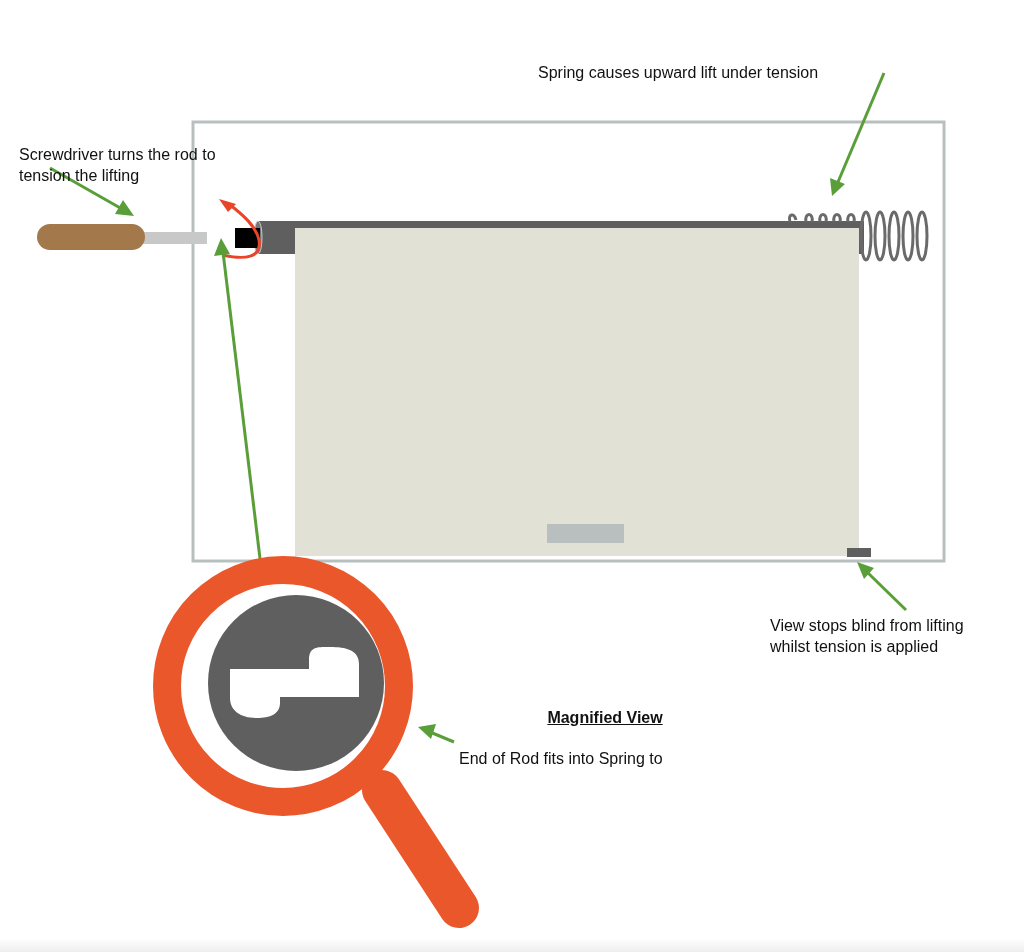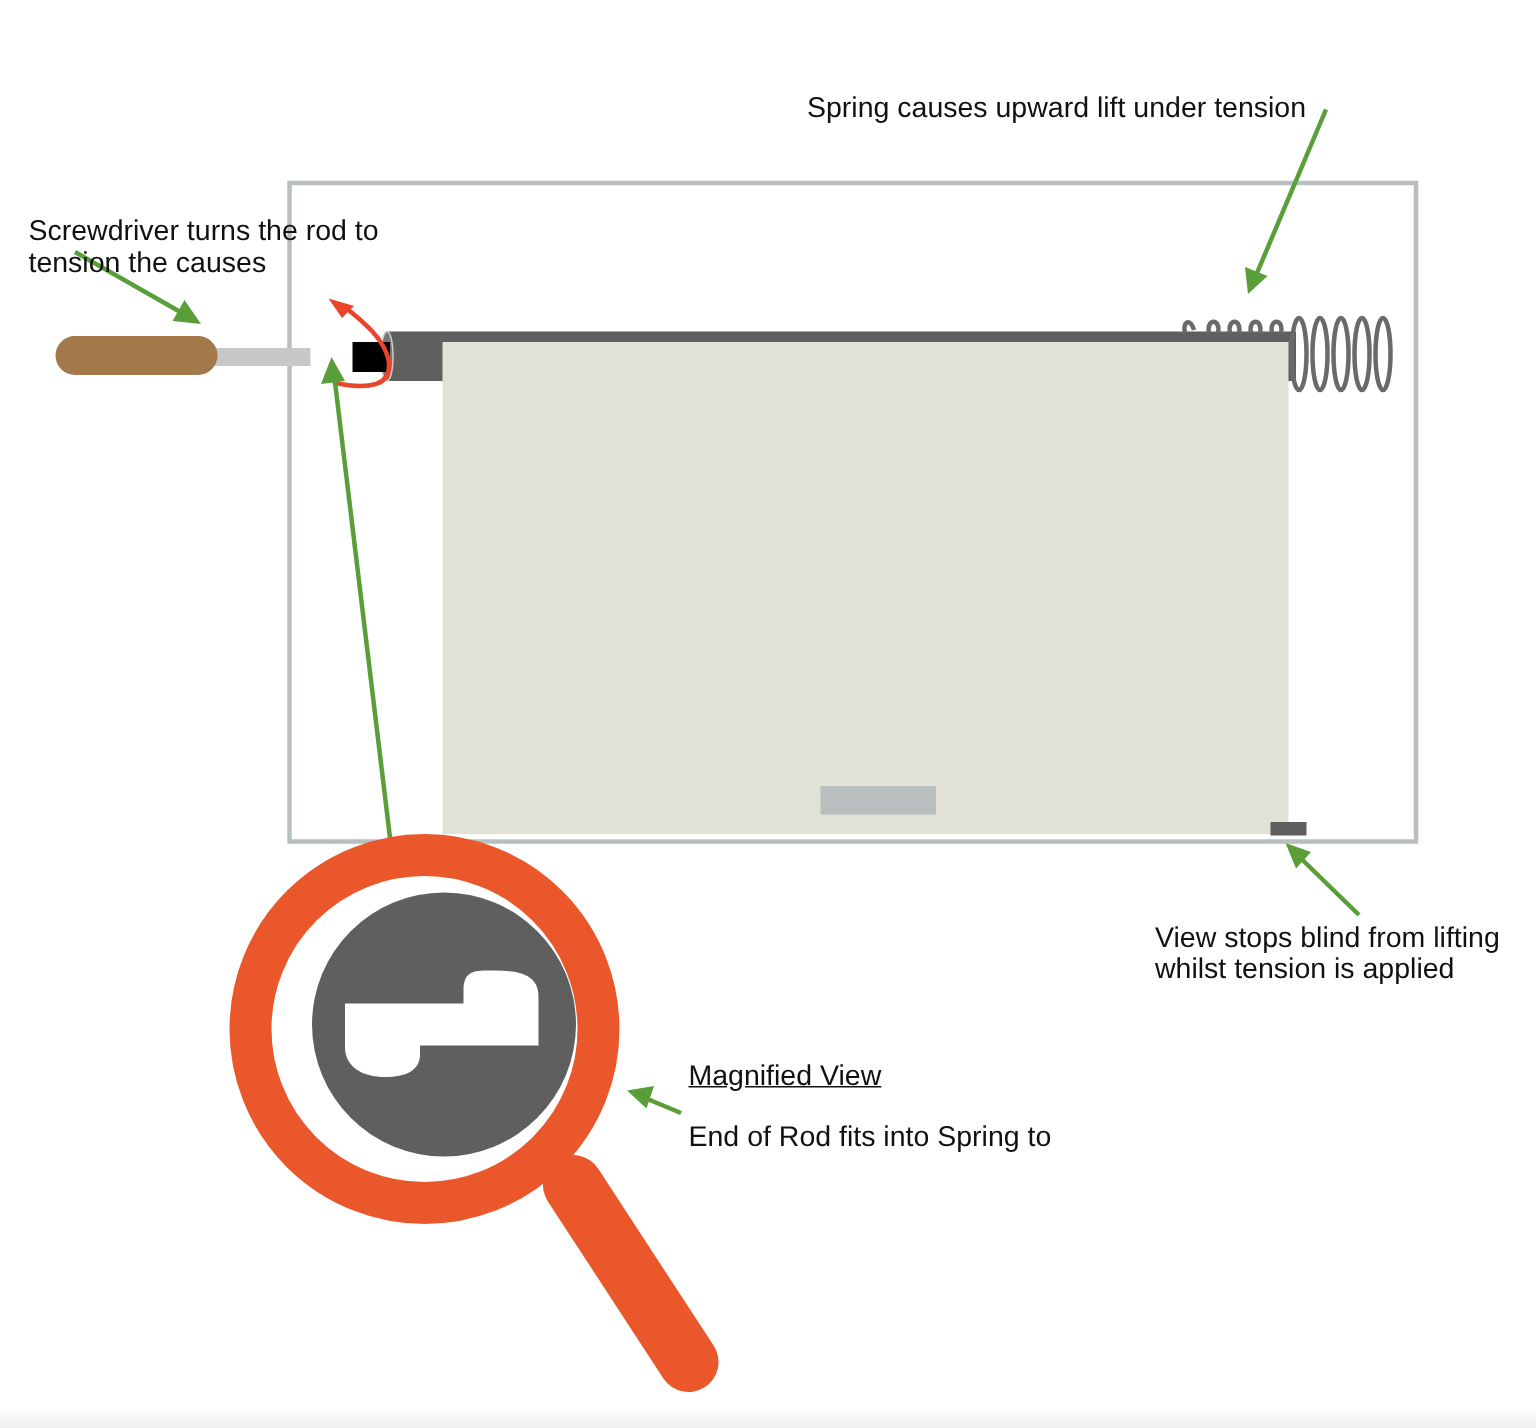--- a/index.html
+++ b/index.html
@@ -1,19 +1,19 @@
 <!DOCTYPE html>
 <html><head>
   <meta charset="utf-8">
   <style>
     html, body { margin: 0; padding: 0; background: #ffffff; }
     body { width: 1024px; height: 952px; position: relative; overflow: hidden;
            font-family: "Liberation Sans", sans-serif; color: #111; }
-    .label { position: absolute; font-size: 19px; line-height: 21px; color: #111; white-space: nowrap; }
-    .label-title { font-weight: normal; text-decoration: underline; }
+    .label { position: absolute; font-size: 16px; line-height: 21px; color: #111; white-space: nowrap; }
+    .label-title { font-weight: bold; text-decoration: underline; text-align: right; }
     svg.diagram { position: absolute; left: 0; top: 0; }
     .bottom-fade { position: absolute; left: 0; right: 0; bottom: 0; height: 14px;
                    background: linear-gradient(#ffffff, #eeeeee); }
   </style>
 </head>
 <body>
 
 <svg class="diagram" width="1024" height="952" viewBox="0 0 1024 952">
   <defs>
     <marker id="greenHead" markerWidth="10" markerHeight="10" refX="5" refY="5" orient="auto" markerUnits="userSpaceOnUse" viewBox="0 0 10 10">
@@ -81,21 +81,21 @@
     <line x1="382" y1="790" x2="459" y2="908" stroke="#ea572b" stroke-width="40" stroke-linecap="round"></line>
     <circle cx="283" cy="686" r="116" fill="#ffffff" stroke="#ea572b" stroke-width="28"></circle>
     <circle cx="296" cy="683" r="88" fill="#5f5f5f"></circle>
 
     <path d="M230,669 L309,669 L309,660 C309,646 318,647 330,647 C346,647 359,650 359,664 L359,697 L280,697 L280,703 C280,714 270,718 257,718 C241,718 230,711 230,698 z" fill="#ffffff"></path>
   </g>
 </svg>
 
 <div class="label" style="left:19px; top:120px;margin-top:24px;">
   <div>Screwdriver turns the rod to</div>
-  <div>tension the causes</div>
+  <div>tension the lifting</div>
 </div>
 
 <div class="label" style="left:538px; top:62px;">Spring causes upward lift under tension</div>
 
 <div class="label" style="left:770px; top:615px;">
   <div>View stops blind from lifting</div>
   <div>whilst tension is applied</div>
 </div>
 
 <div class="label" style="left:459px; top:707px;">

